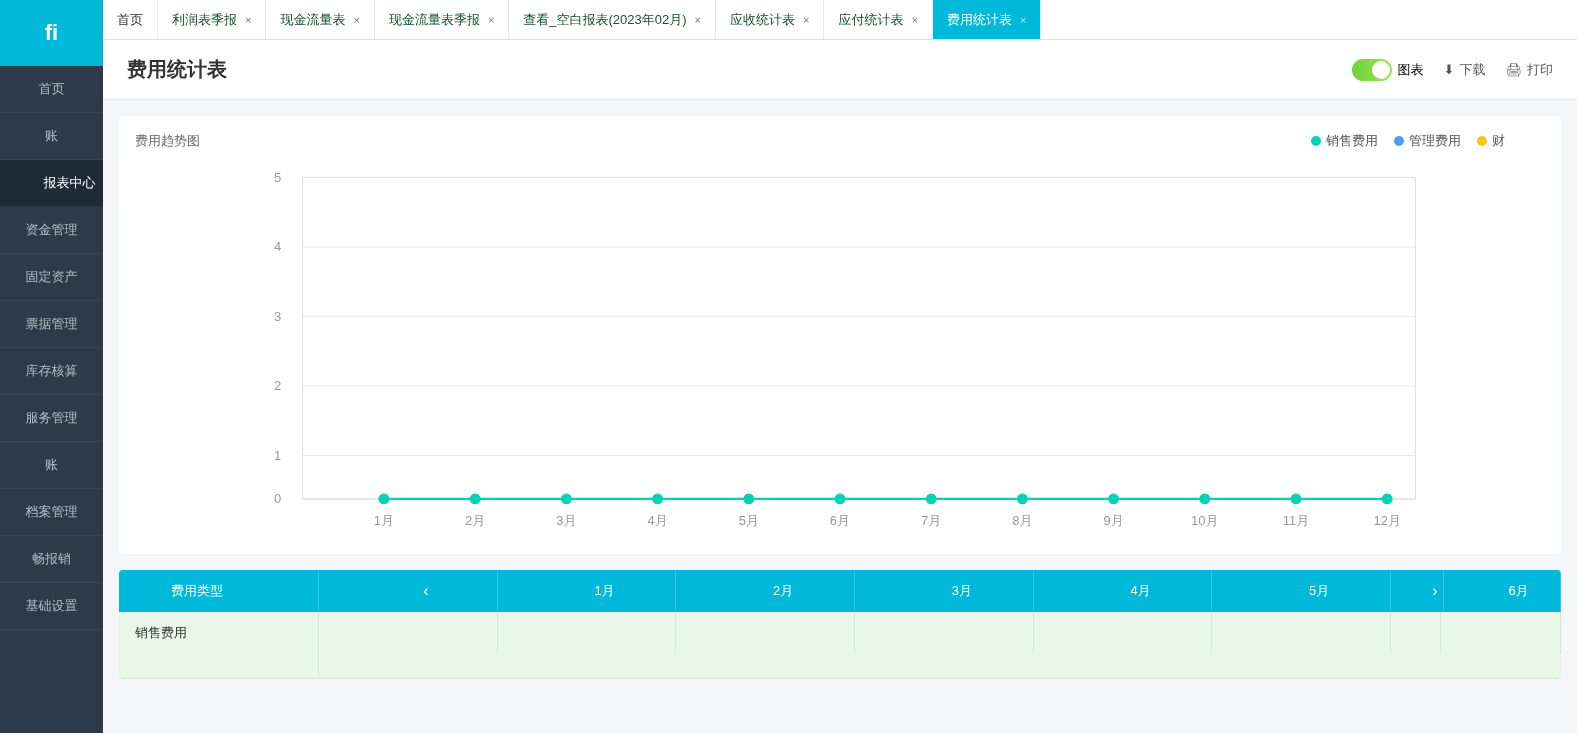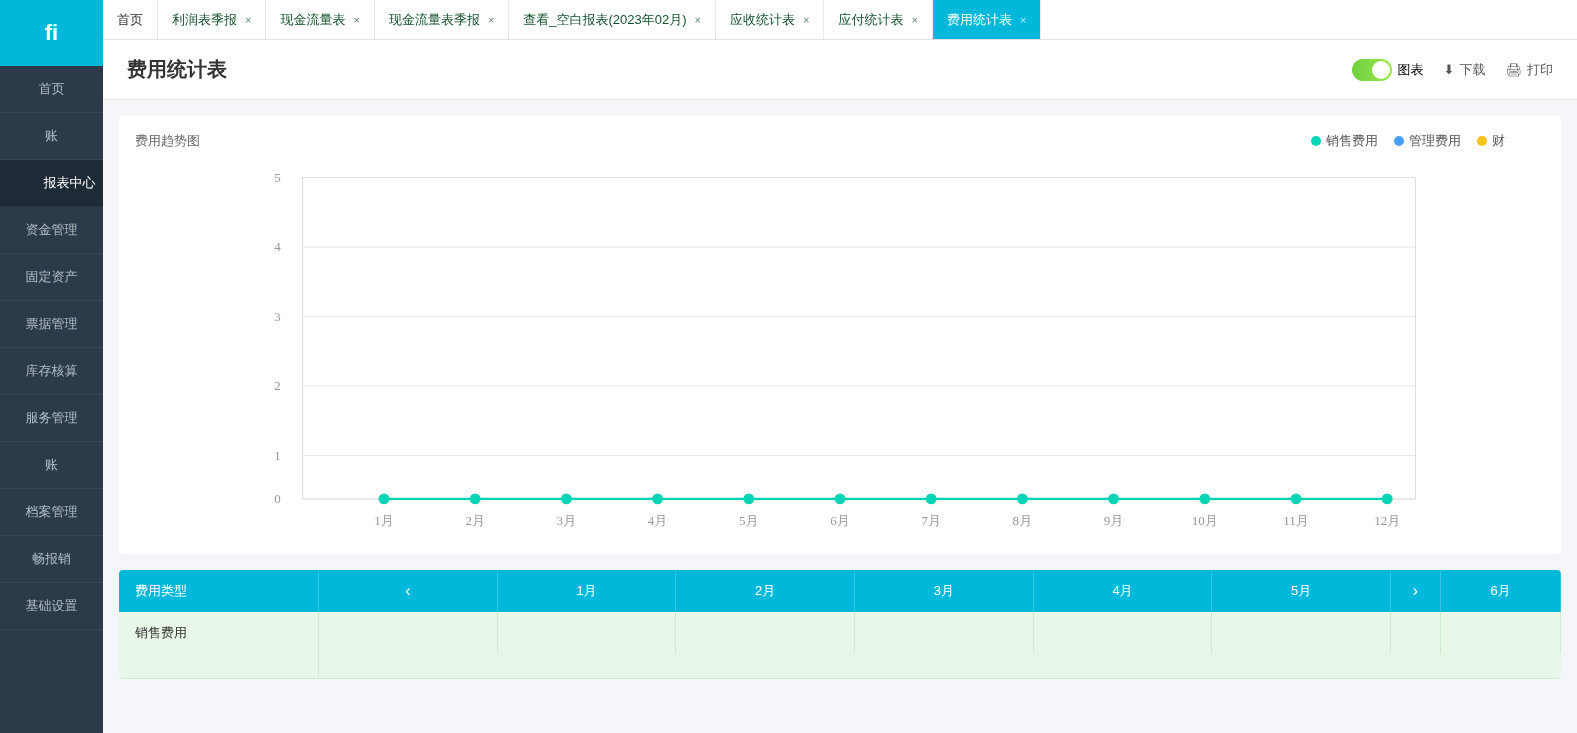--- a/index.html
+++ b/index.html
@@ -131,21 +131,20 @@
       cursor: pointer;
       font-size: 13px;
     }
 
     
     .chart-section {
       background: #fff;
       margin: 16px;
       padding: 16px;
       border-radius: 4px;
-      font-family: Liberation Serif, serif;
     }
     .chart-title {
       font-size: 13px;
       color: #666;
       margin-bottom: 10px;
     }
     .chart-legend {
       position: absolute;
       right: 40px;
       top: 0;
@@ -191,20 +190,21 @@
       font-size: 13px;
     }
     .table-header-cell {
       padding: 12px 8px;
       text-align: center;
       border-right: 1px solid rgba(255,255,255,0.2);
       display: flex;
       align-items: center;
       justify-content: center;
       gap: 4px;
+      margin-left: 36px;
     }
     .table-header-cell:first-child {
       text-align: left;
       justify-content: flex-start;
       padding-left: 16px;
     }
     .table-data-row {
       display: grid;
       grid-template-columns: 200px 1fr 1fr 1fr 1fr 1fr 1fr 50px 120px;
       background: #e8f7e8;

